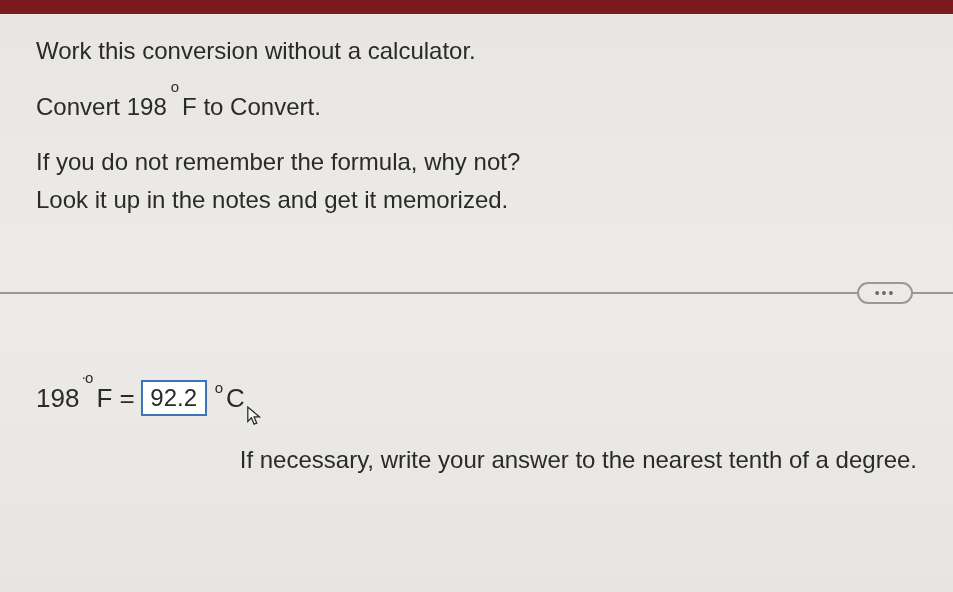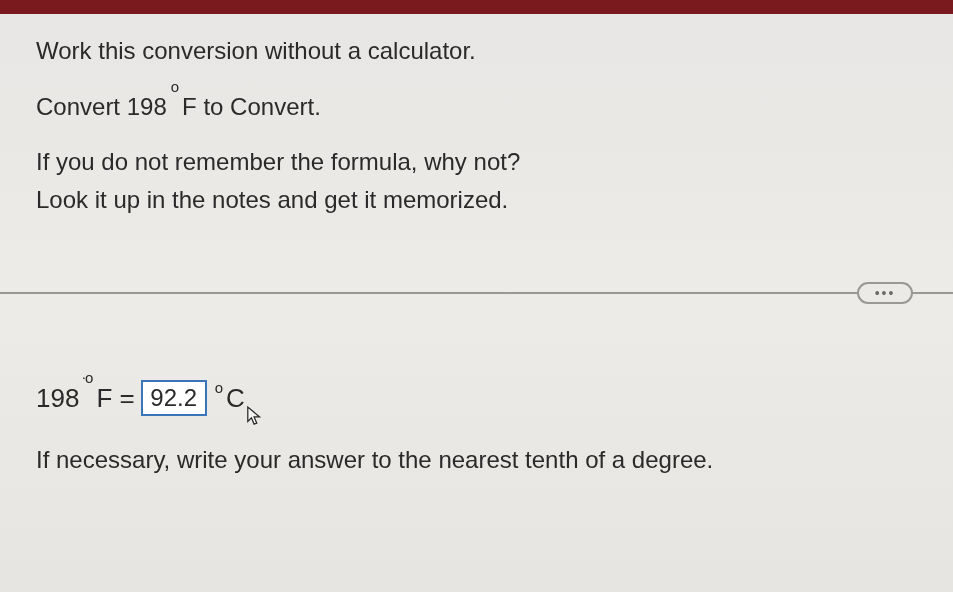--- a/index.html
+++ b/index.html
@@ -92,21 +92,21 @@
     .cursor-icon {
       position: absolute;
       left: 210px;
       top: 25px;
       width: 18px;
       height: 22px;
       pointer-events: none;
       color: #2a2a2a;
     }
 
-    .footer-note { margin-top: 30px; font-size: 24px; }
+    .footer-note { margin-top: 30px; font-size: 24px; text-align: right; }
   </style>
 </head>
 <body>
 
 <div class="top-bar"></div>
 
 <div class="content">
 
   <div class="line">Work this conversion without a calculator.</div>
   <div class="gap-lg"></div>

